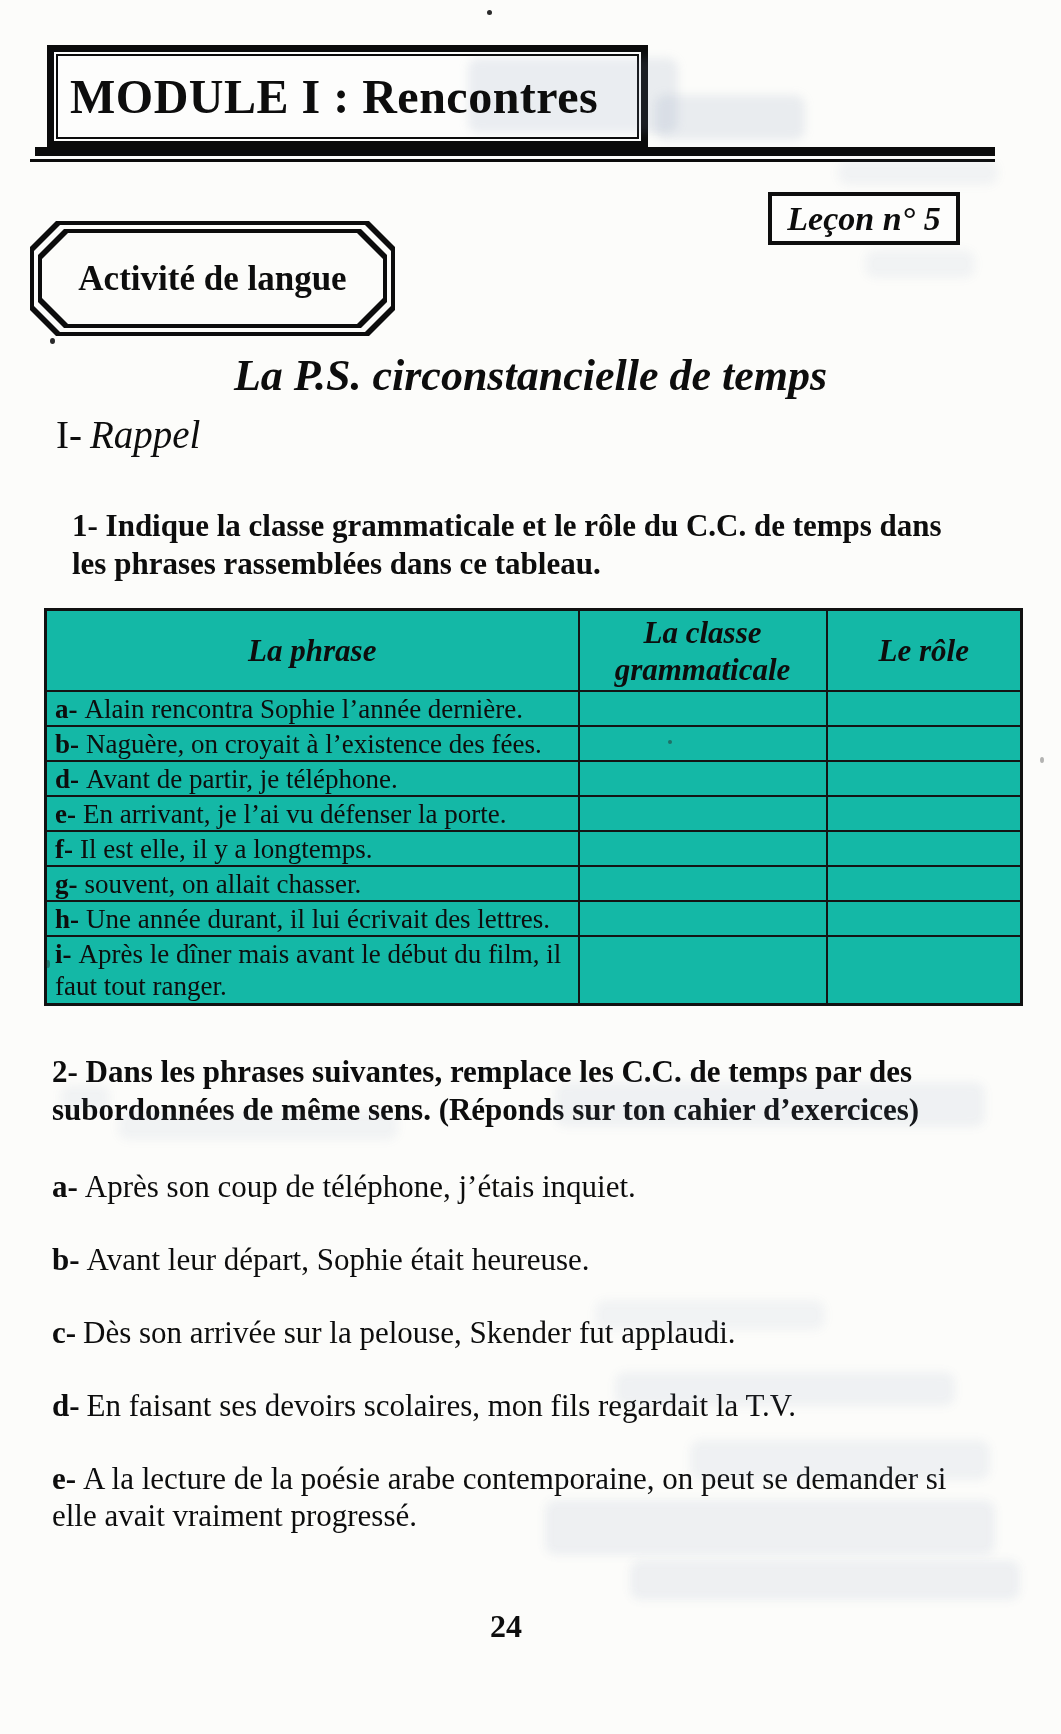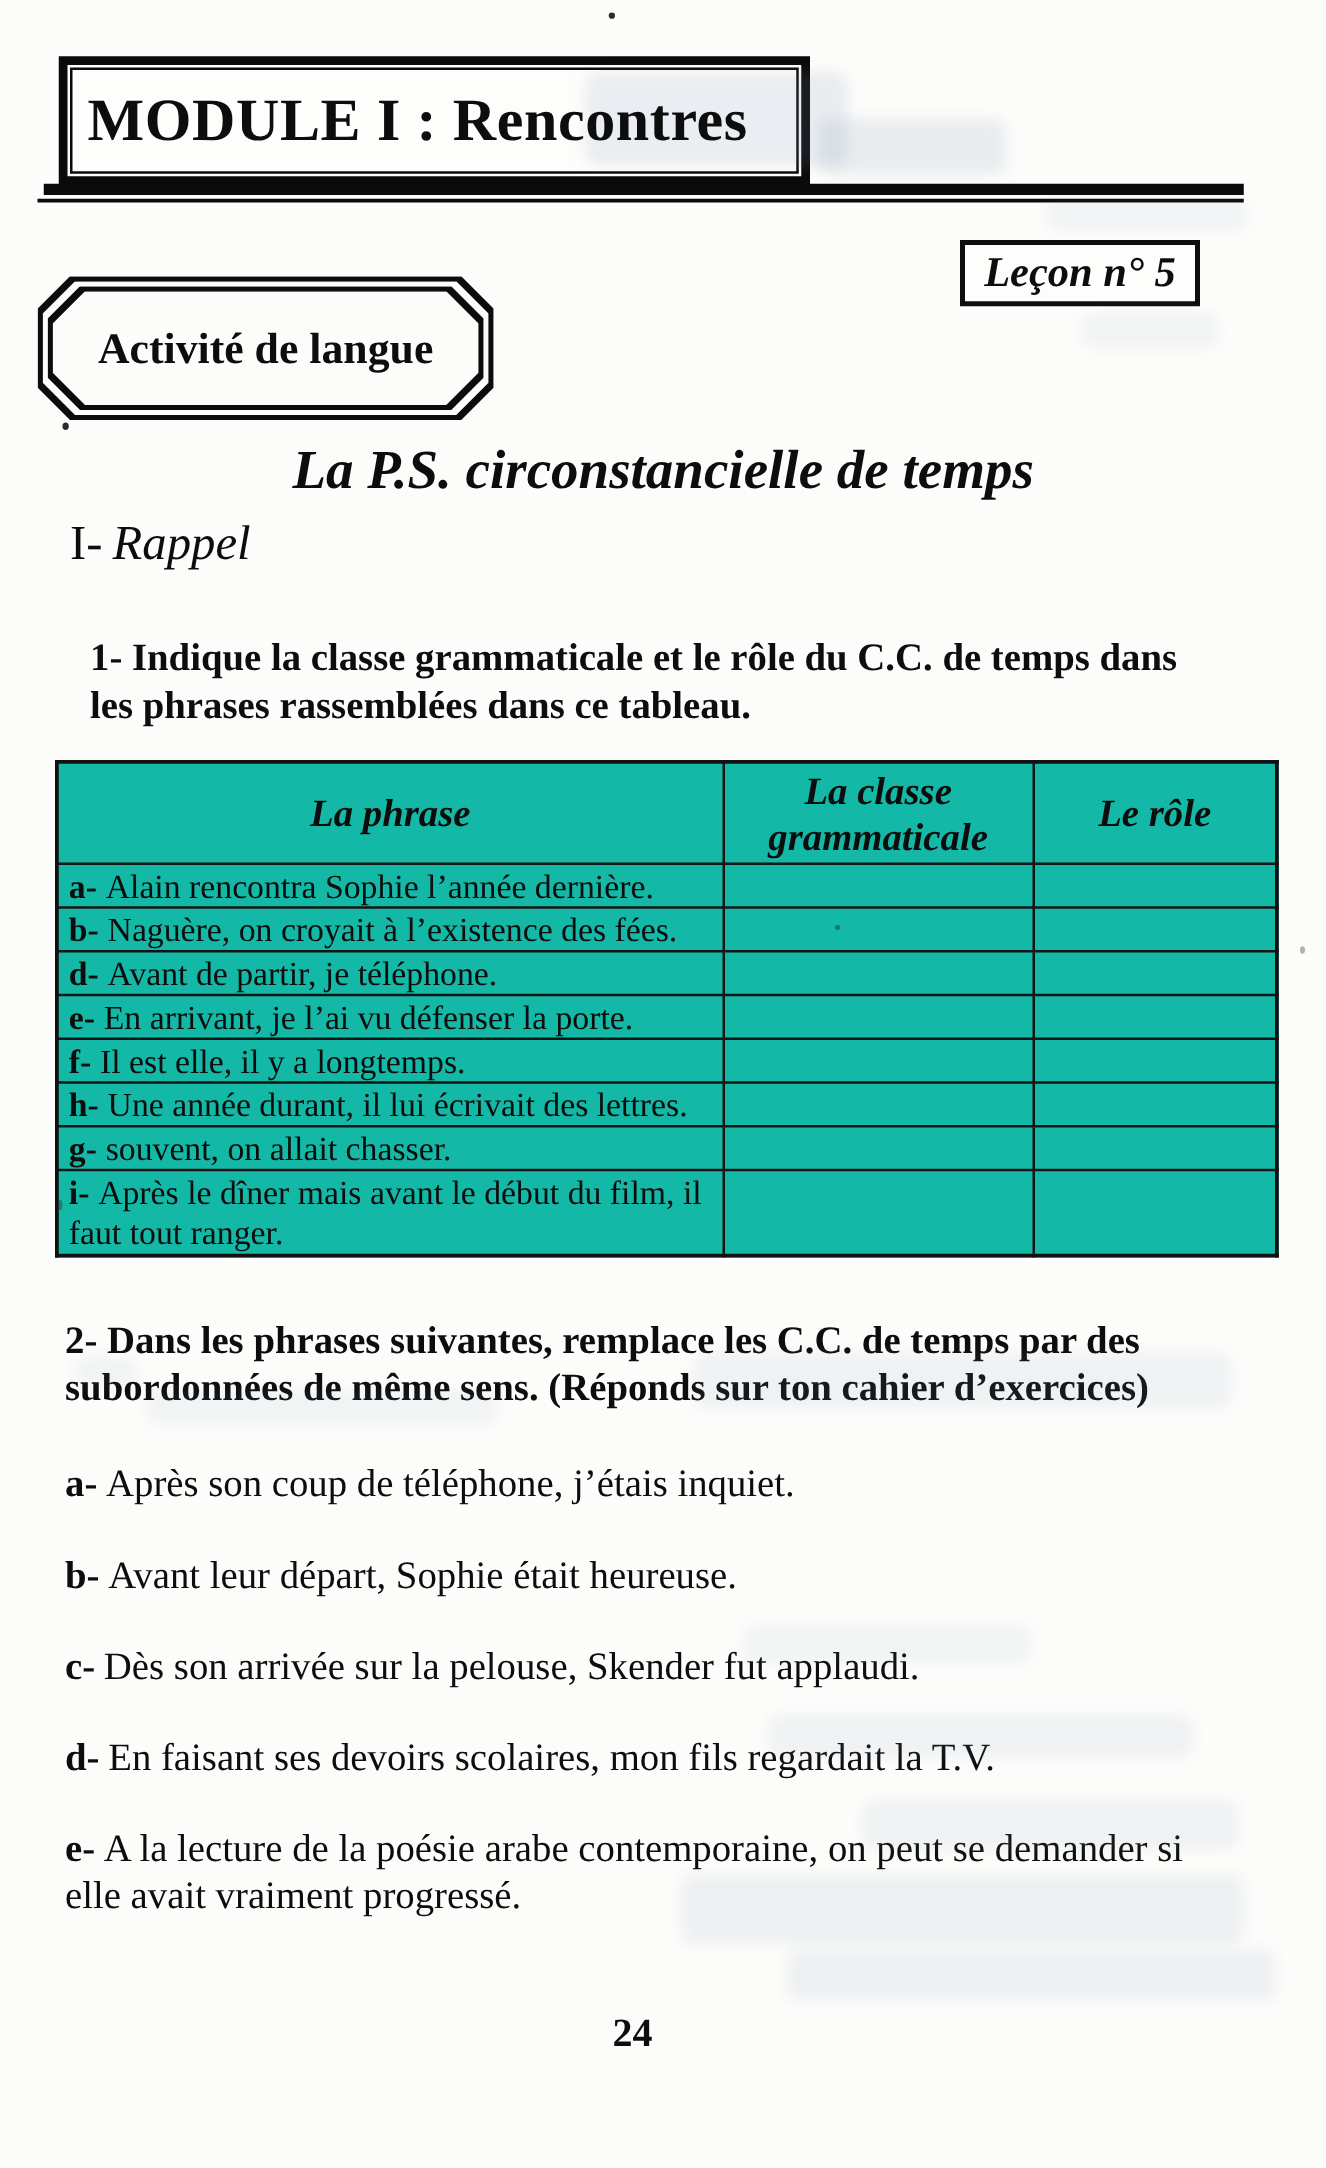--- a/index.html
+++ b/index.html
@@ -146,26 +146,26 @@
       <td><b class="ltr">e-</b><span>En arrivant, je l’ai vu défenser la porte.</span></td>
       <td></td>
         <td></td>
     </tr>
     <tr>
       <td><b class="ltr">f-</b><span>Il est elle, il y a longtemps.</span></td>
       <td></td>
         <td></td>
     </tr>
     <tr>
+      <td><b class="ltr">g-</b><span>souvent, on allait chasser.</span></td>
+      <td></td>
+        <td></td>
+    </tr>
+    <tr>
       <td><b class="ltr">h-</b><span>Une année durant, il lui écrivait des lettres.</span></td>
-      <td></td>
-        <td></td>
-    </tr>
-    <tr>
-      <td><b class="ltr">g-</b><span>souvent, on allait chasser.</span></td>
       <td></td>
         <td></td>
     </tr>
     <tr class="tall">
       <td><b class="ltr">i-</b><span>Après le dîner mais avant le début du film, il faut tout ranger.</span></td>
       <td></td>
         <td></td>
     </tr>
   </tbody>
 </table>

